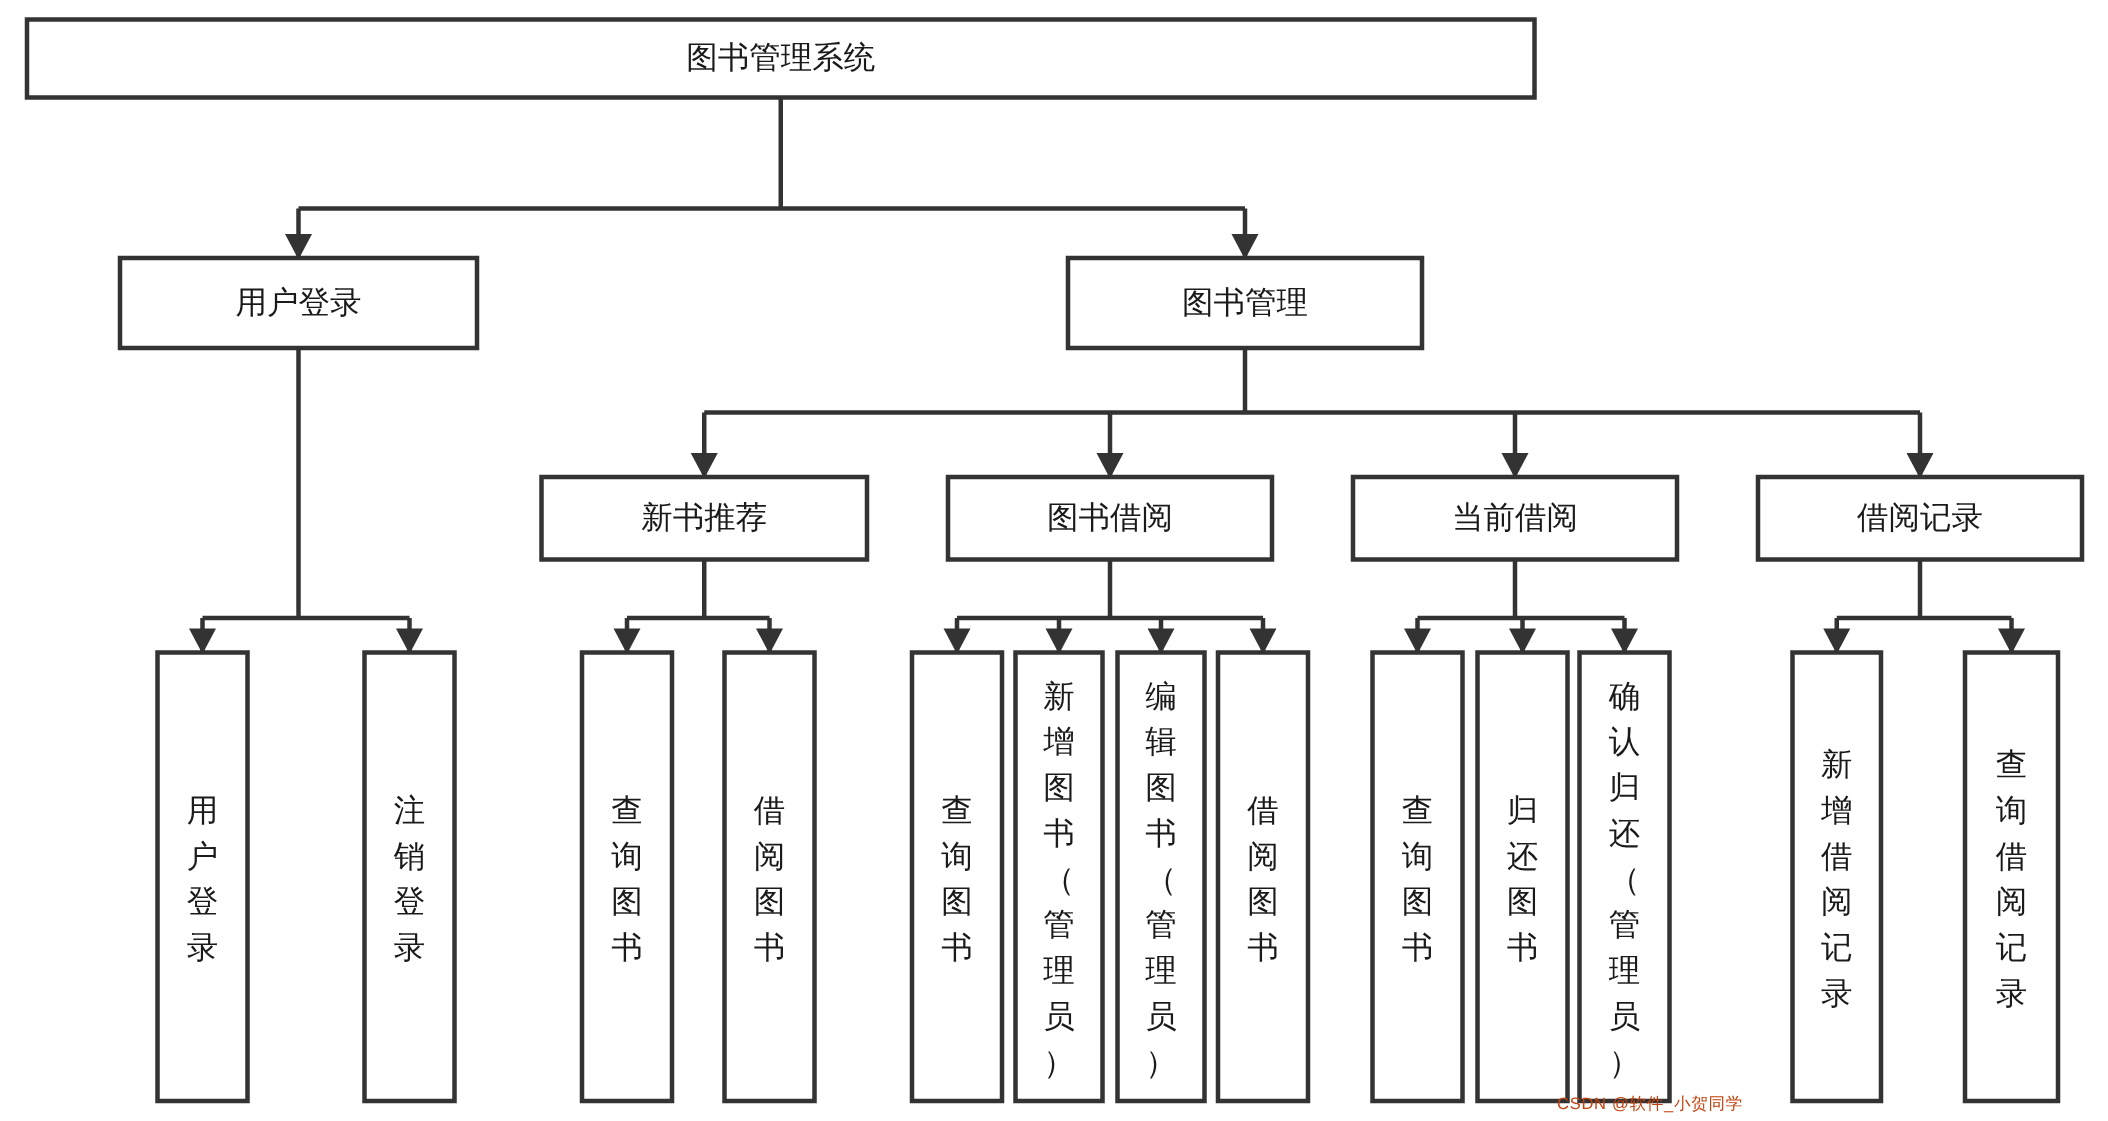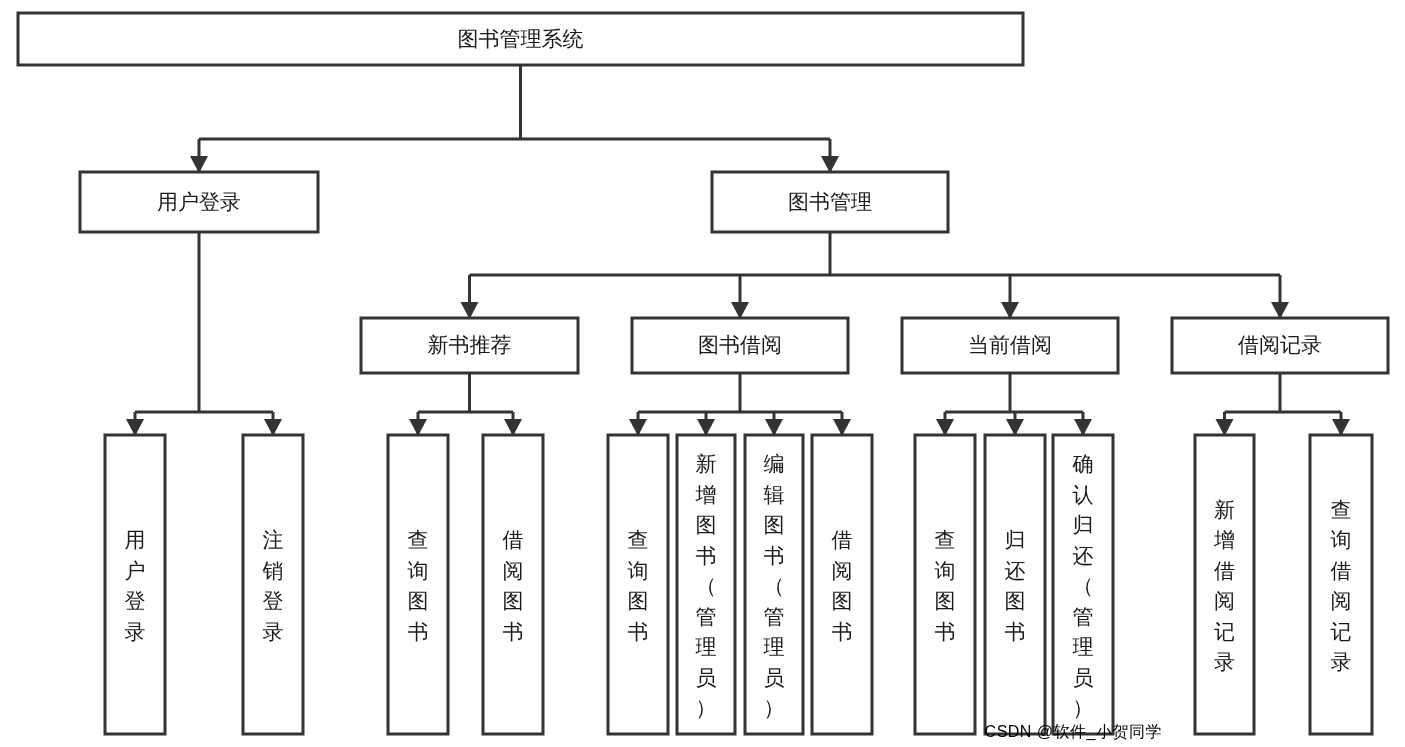--- a/index.html
+++ b/index.html
@@ -52,22 +52,22 @@
     fill: #1a1a1a;
     font-family: "Liberation Sans", "DejaVu Sans", sans-serif;
     font-size: 21px;
     text-anchor: middle;
   }
   .watermark {
     position: absolute;
     right: 8px;
     bottom: 4px;
     font-family: "Liberation Sans", "DejaVu Sans", sans-serif;
-    font-size: 16px;
-    color: #000000;
+    font-size: 11px;
+    color: #c2410c;
     letter-spacing: 0.5px;
     white-space: nowrap;
     pointer-events: none;
   }
 </style>
 </head>
 <body>
 
 <div id="diagram-root">
   <svg class="flow" viewBox="0 0 1405 747">

